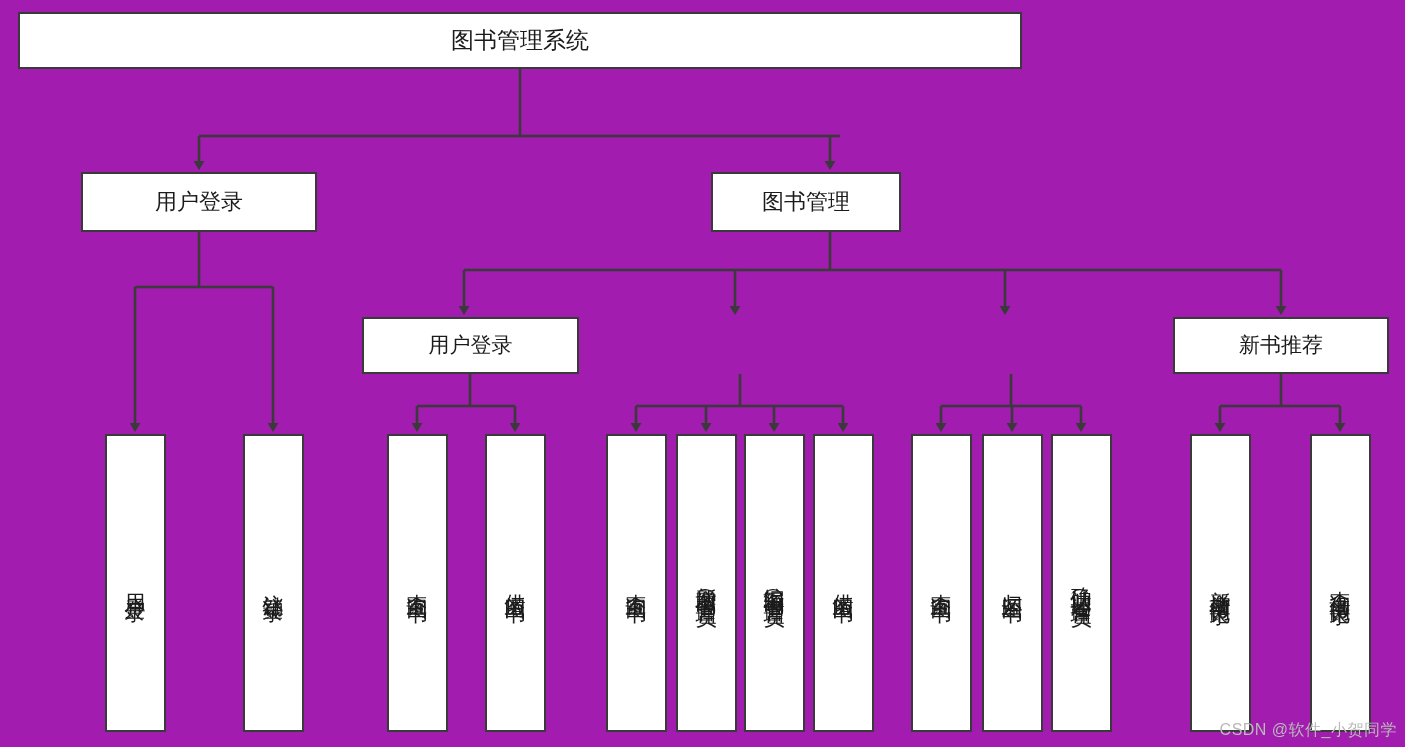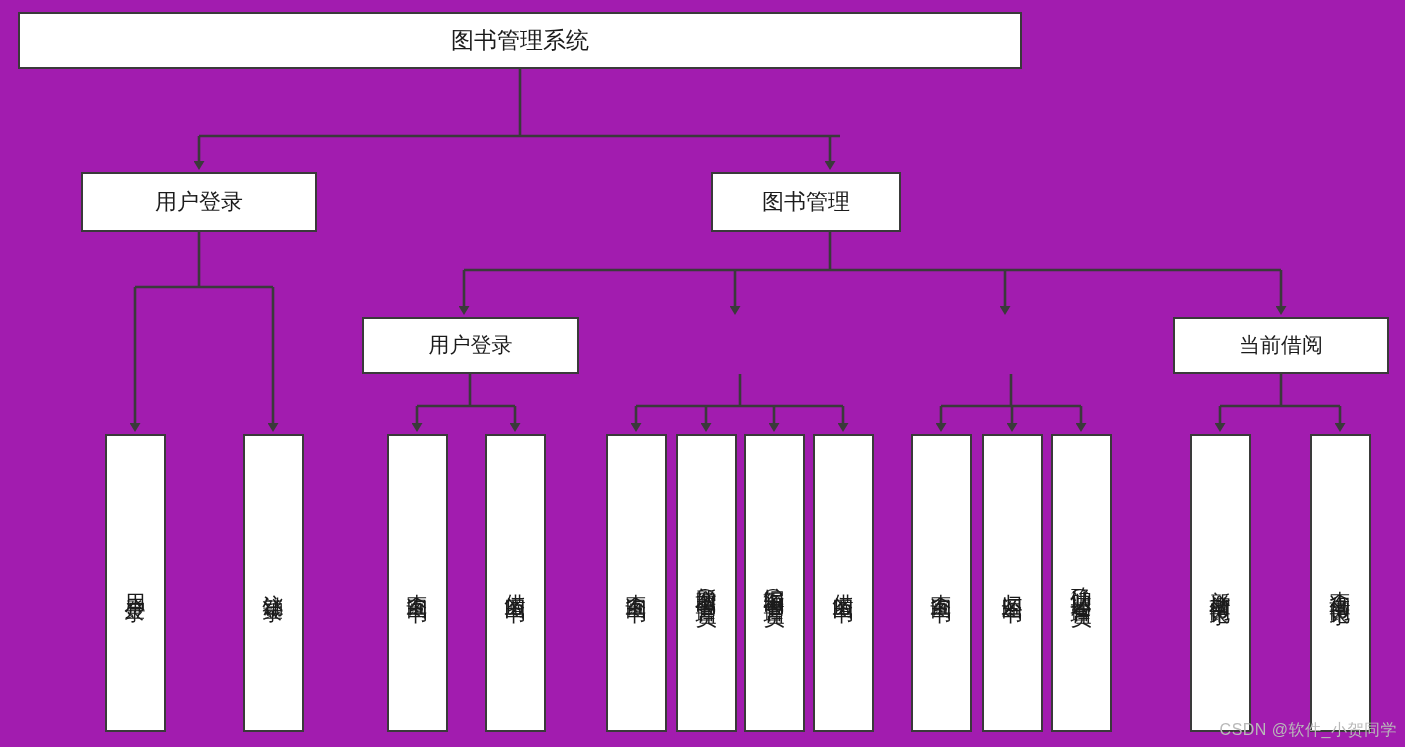--- a/index.html
+++ b/index.html
@@ -135,21 +135,21 @@
     <span class="label">用户登录</span>
   </div>
   <div class="node node-l1" style="left:711px; top:172px; width:190px; height:60px;">
     <span class="label">图书管理</span>
   </div>
 
   <div class="node node-l2" style="left:362px; top:317px; width:217px; height:57px;">
     <span class="label">用户登录</span>
   </div>
   <div class="node node-l2" style="left:1173px; top:317px; width:216px; height:57px;">
-    <span class="label">当前借阅</span>
+    <span class="label">新书推荐</span>
   </div>
 
   <div class="node node-leaf" style="left:105px; top:434px; width:61px; height:298px;">
     <span class="label">用户登录</span>
   </div>
   <div class="node node-leaf" style="left:243px; top:434px; width:61px; height:298px;">
     <span class="label">注销登录</span>
   </div>
 
   <div class="node node-leaf" style="left:387px; top:434px; width:61px; height:298px;">

